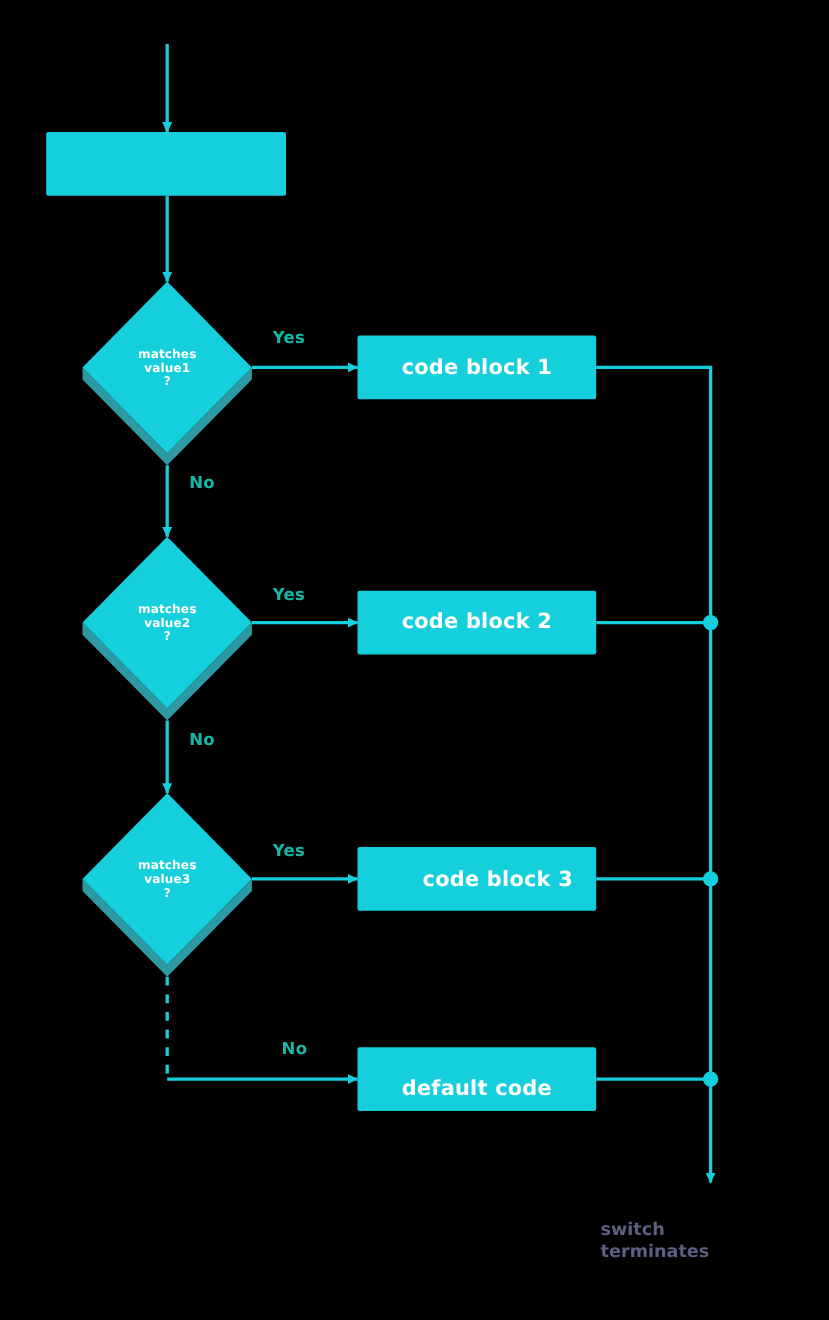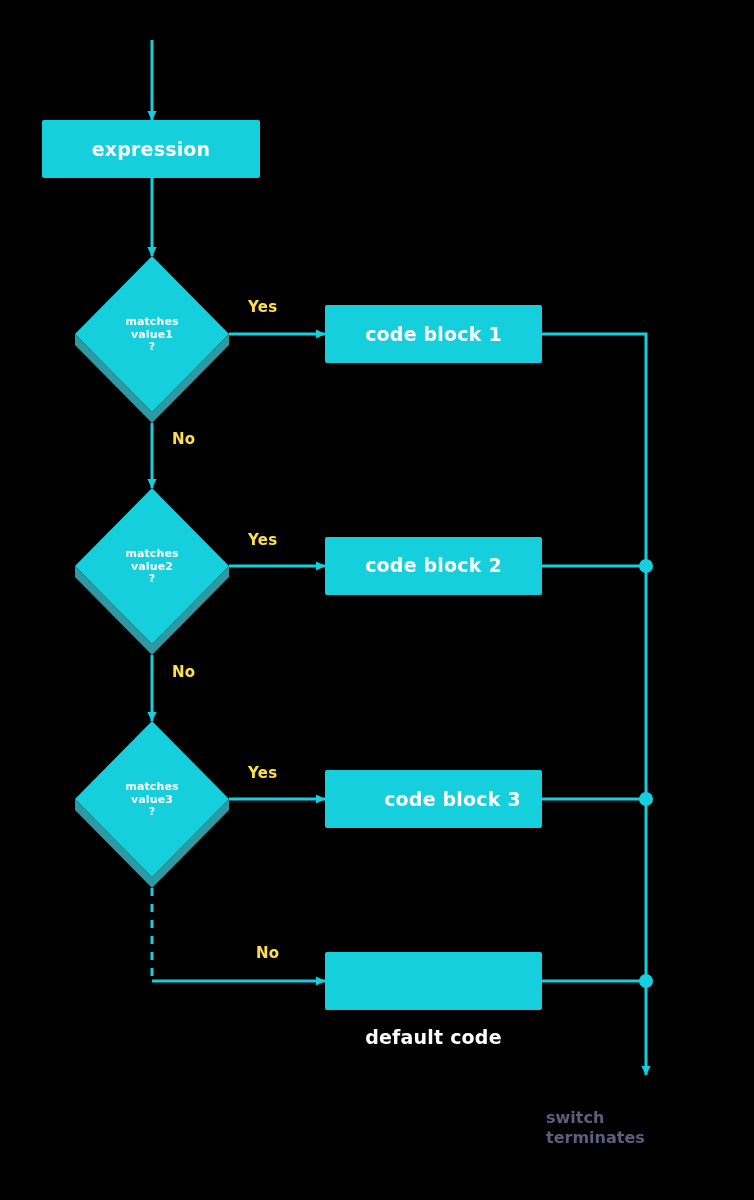--- a/index.html
+++ b/index.html
@@ -32,21 +32,21 @@
     font-weight: 700;
     font-family: "DejaVu Sans", sans-serif;
     pointer-events: none;
     white-space: pre-line;
     line-height: 1.18;
   }
   .box-label { font-size: 19px; letter-spacing: 0.2px; }
   .diamond-label { font-size: 11px; letter-spacing: 0.1px; }
   .edge-label {
     position: absolute;
-    color: #fde047;
+    color: #14b8a6;
     font-weight: 700;
     font-size: 15px;
     font-family: "DejaVu Sans", sans-serif;
     letter-spacing: 0.3px;
     text-align: center;
   }
   .terminal-label {
     position: absolute;
     color: #5d5f80;
     font-weight: 700;
@@ -111,25 +111,24 @@
       <polygon points="152,721 229,799 152,877 75,799" fill="#15cfdc"></polygon>
     </g>
 
     <g>
       <circle cx="646" cy="566" r="7" fill="#15cfdc"></circle>
       <circle cx="646" cy="799" r="7" fill="#15cfdc"></circle>
       <circle cx="646" cy="981" r="7" fill="#15cfdc"></circle>
     </g>
   </svg>
 
-  <div class="node-label box-label" style="left:42px; top:120px; width:218px; height:58px;">expression</div>
   <div class="node-label box-label" style="left:325px; top:305px; width:217px; height:58px;">code block 1</div>
   <div class="node-label box-label" style="left:325px; top:537px; width:217px; height:56px;">code block 2</div>
   <div class="node-label box-label" style="left:325px; top:770px; width:255px; height:58px;">code block 3</div>
-  <div class="node-label box-label" style="left:325px; top:952px; width:217px; height:74px;margin-top:48px;">default code</div>
+  <div class="node-label box-label" style="left:325px; top:952px; width:217px; height:74px;">default code</div>
 
   <div class="node-label diamond-label" style="left:75px; top:276px; width:154px; height:118px;">matches
 value1
 ?</div>
   <div class="node-label diamond-label" style="left:75px; top:508px; width:154px; height:118px;">matches
 value2
 ?</div>
   <div class="node-label diamond-label" style="left:75px; top:741px; width:154px; height:118px;">matches
 value3
 ?</div>

